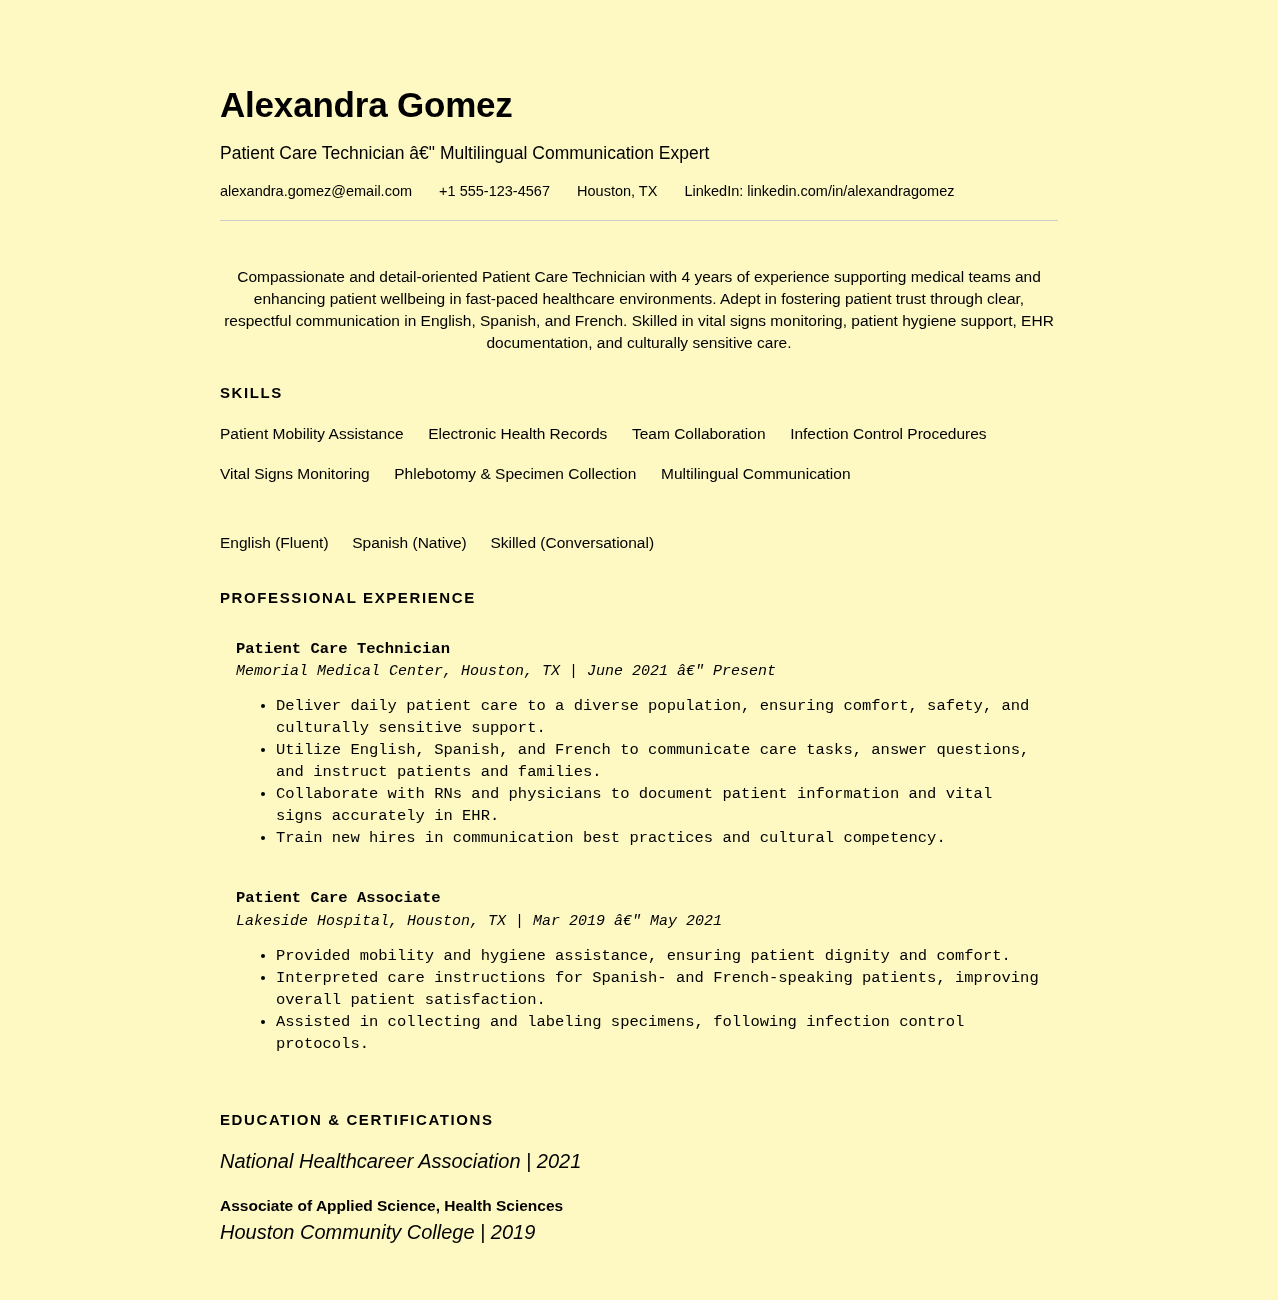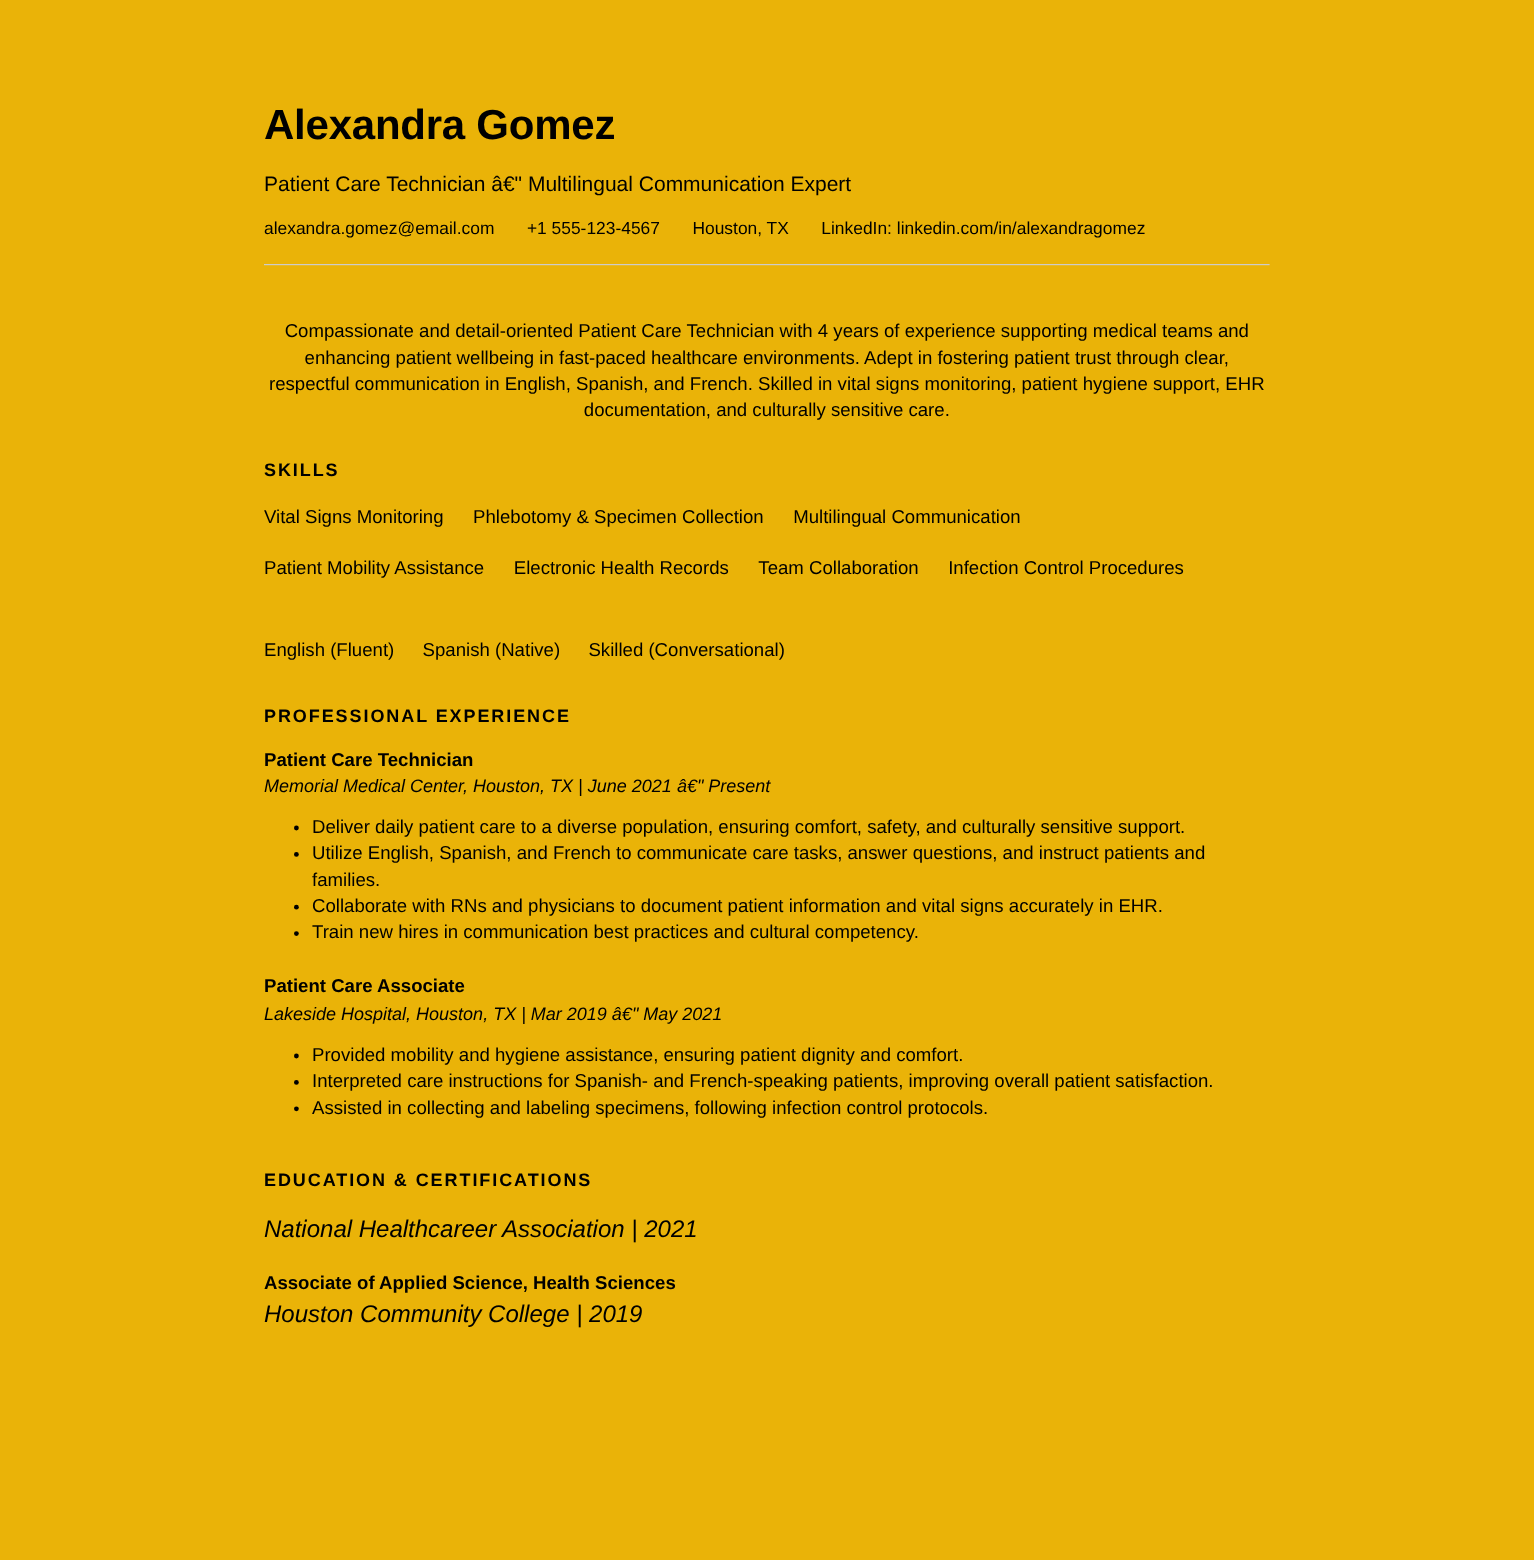--- a/index.html
+++ b/index.html
@@ -11,21 +11,21 @@
     width: 1278px;
     height: 1300px;
     font-family: "Liberation Sans", sans-serif;
     color: #000000;
     overflow: hidden;
   }
 
   .page {
     width: 1278px;
     height: 1300px;
-    background: #eab308;
+    background: #fef9c3;
     position: relative;
   }
 
   .resume {
     position: absolute;
     left: 220px;
     top: 0;
     width: 838px;
   }
 
@@ -99,21 +99,21 @@
   .lang-row {
     font-size: 15.5px;
     line-height: 1.3;
     padding-top: 16px;
     white-space: nowrap;
   }
   .lang-item { display: inline-block; }
   .lang-gap { display: inline-block; width: 15px; }
 
   
-  .job { margin: 0; }
+  .job { margin: 16px; font-family: Liberation Mono, monospace; }
   .job-first { padding-top: 17px; }
   .job-next { padding-top: 24px; }
   .job-title {
     font-size: 15.5px;
     font-weight: bold;
     line-height: 1.25;
     margin: 0;
   }
   .job-meta {
     font-size: 15px;
@@ -173,35 +173,35 @@
       </div>
       <hr class="hdr-rule">
     </div>
 
     <div class="section sec-summary">
       <p class="summary-text">Compassionate and detail-oriented Patient Care Technician with 4 years of experience supporting medical teams and enhancing patient wellbeing in fast-paced healthcare environments. Adept in fostering patient trust through clear, respectful communication in English, Spanish, and French. Skilled in vital signs monitoring, patient hygiene support, EHR documentation, and culturally sensitive care.</p>
     </div>
 
     <div class="section sec-skills">
       <div class="section-title">SKILLS</div>
+      <div class="skill-row skill-row-2">
+        <span class="skill-item">Patient Mobility Assistance</span>
+        <span class="skill-gap"></span>
+        <span class="skill-item">Electronic Health Records</span>
+        <span class="skill-gap"></span>
+        <span class="skill-item">Team Collaboration</span>
+        <span class="skill-gap"></span>
+        <span class="skill-item">Infection Control Procedures</span>
+      </div>
       <div class="skill-row skill-row-1">
         <span class="skill-item">Vital Signs Monitoring</span>
         <span class="skill-gap"></span>
         <span class="skill-item">Phlebotomy &amp; Specimen Collection</span>
         <span class="skill-gap"></span>
         <span class="skill-item">Multilingual Communication</span>
-      </div>
-      <div class="skill-row skill-row-2">
-        <span class="skill-item">Patient Mobility Assistance</span>
-        <span class="skill-gap"></span>
-        <span class="skill-item">Electronic Health Records</span>
-        <span class="skill-gap"></span>
-        <span class="skill-item">Team Collaboration</span>
-        <span class="skill-gap"></span>
-        <span class="skill-item">Infection Control Procedures</span>
       </div>
     </div>
 
     <div class="section sec-languages">
       <div class="lang-row">
         <span class="lang-item">English (Fluent)</span>
         <span class="lang-gap"></span>
         <span class="lang-item">Spanish (Native)</span>
         <span class="lang-gap"></span>
         <span class="lang-item">Skilled (Conversational)</span>

